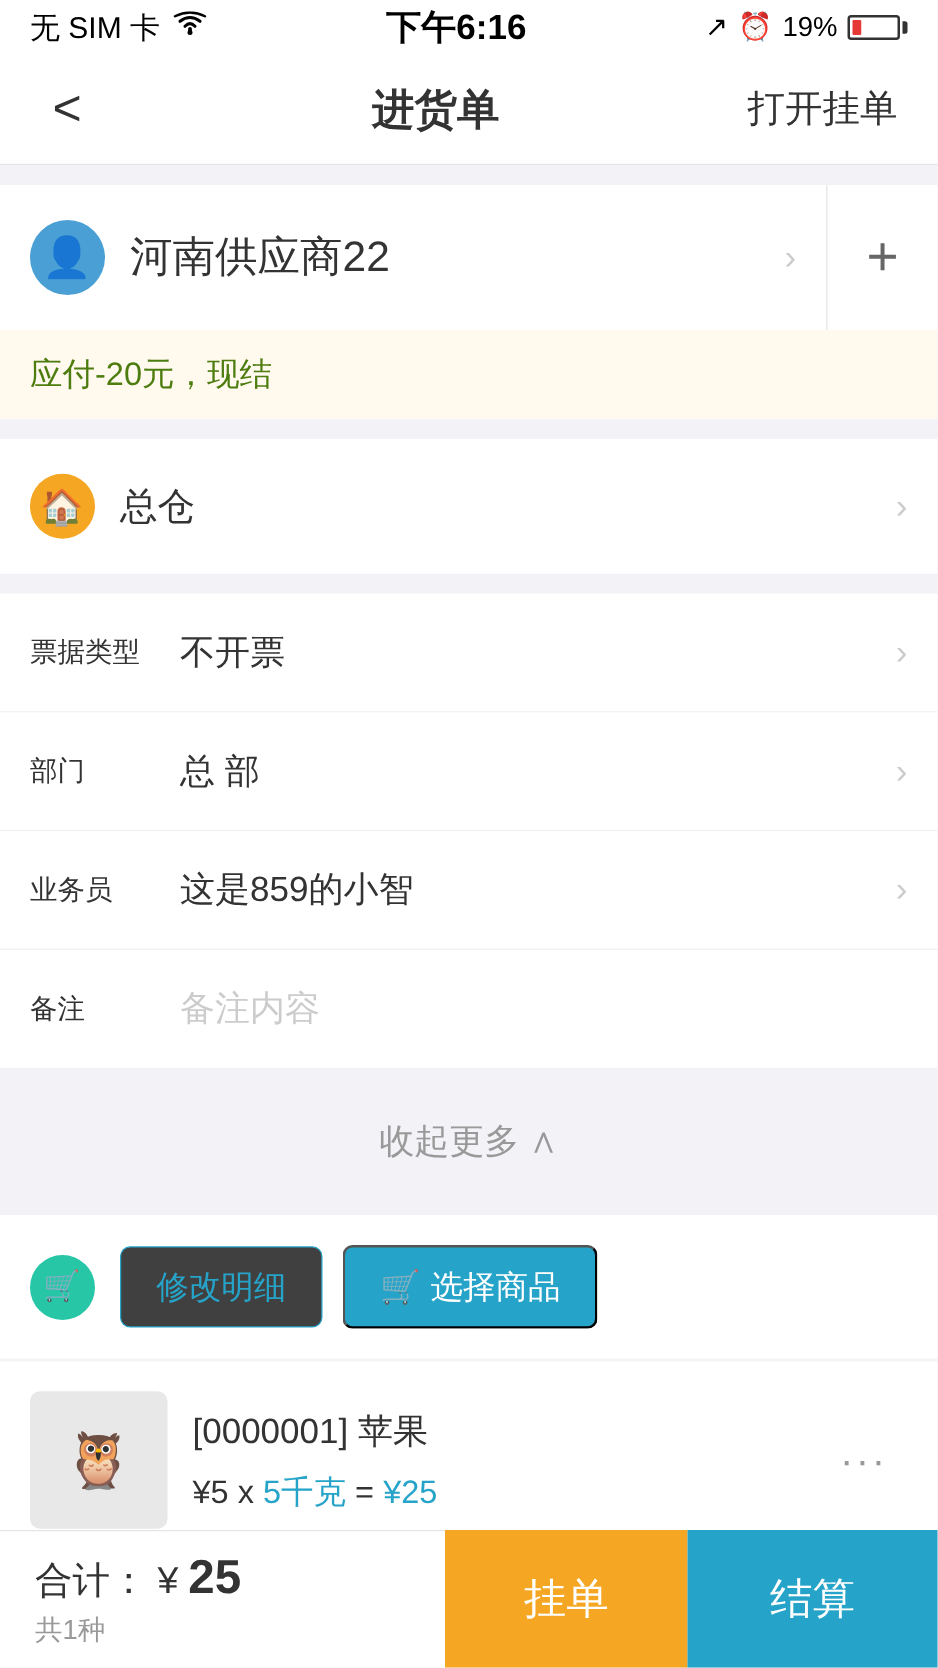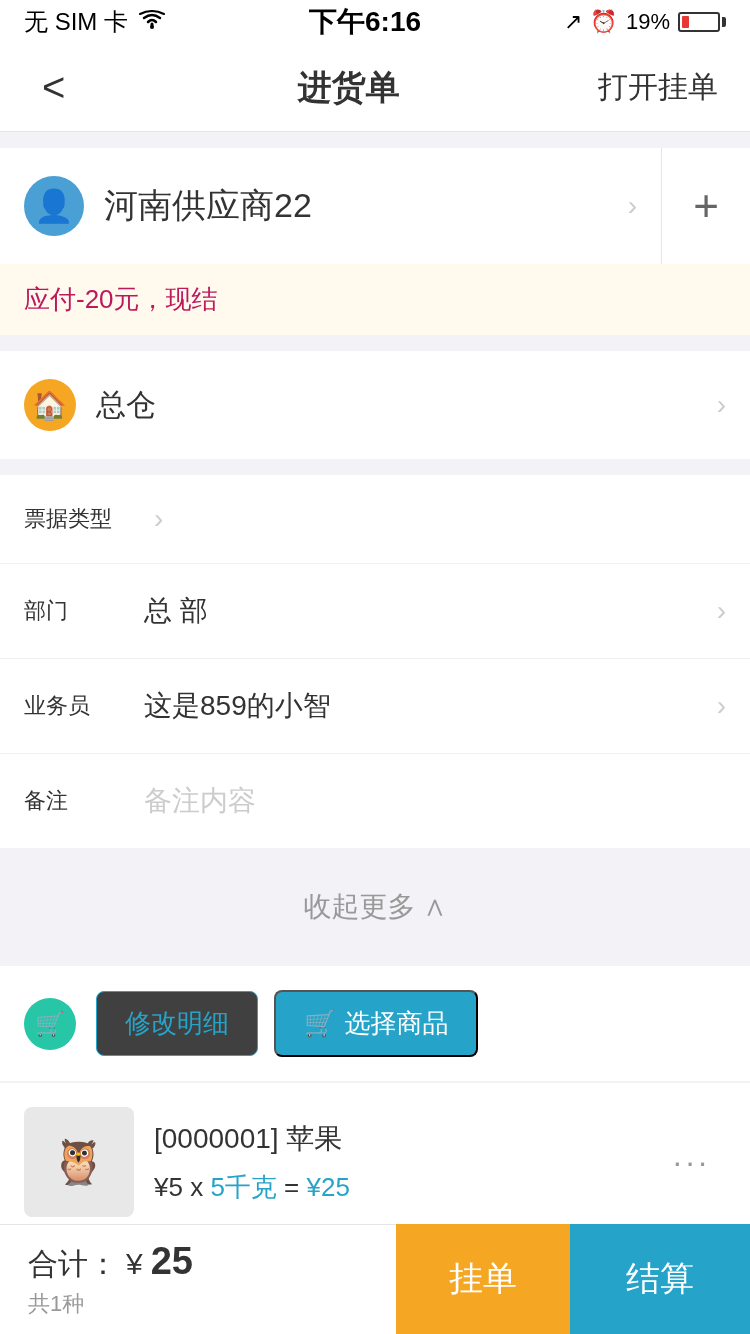--- a/index.html
+++ b/index.html
@@ -107,21 +107,21 @@
       font-size: 44px;
       color: #666;
       cursor: pointer;
     }
 
     
     .warning-banner {
       background: #fff9ee;
       padding: 18px 24px;
       font-size: 26px;
-      color: #be185d;
+      color: #4d7c0f;
       margin-bottom: 16px;
     }
 
     
     .row-item {
       background: #fff;
       display: flex;
       align-items: center;
       padding: 28px 24px;
       border-bottom: 1px solid #f0f0f0;
@@ -316,31 +316,31 @@
       font-size: 38px;
       font-weight: 600;
       color: #333;
     }
     .total-sub {
       font-size: 22px;
       color: #999;
       margin-top: 4px;
     }
     .btn-hang {
-      width: 174px;
+      width: 194px;
       background: #f5a623;
       color: #fff;
       font-size: 34px;
       display: flex;
       align-items: center;
       justify-content: center;
       cursor: pointer;
     }
     .btn-checkout {
-      width: 180px;
+      width: 200px;
       background: #26a3c8;
       color: #fff;
       font-size: 34px;
       display: flex;
       align-items: center;
       justify-content: center;
       cursor: pointer;
     }
     .battery-icon {
       display: inline-flex;
@@ -429,20 +429,21 @@
     </div>
     <span class="warehouse-name">总仓</span>
     <span class="chevron-right">›</span>
   </div>
 </div>
 
 <div class="form-section">
 
   <div class="row-item">
     <span class="row-label">票据类型</span>
+    <span class="row-value">不开票</span>
     <span class="chevron-right">›</span>
   </div>
 
   <div class="row-item">
     <span class="row-label">部门</span>
     <span class="row-value">总 部</span>
     <span class="chevron-right">›</span>
   </div>
 
   <div class="row-item">

